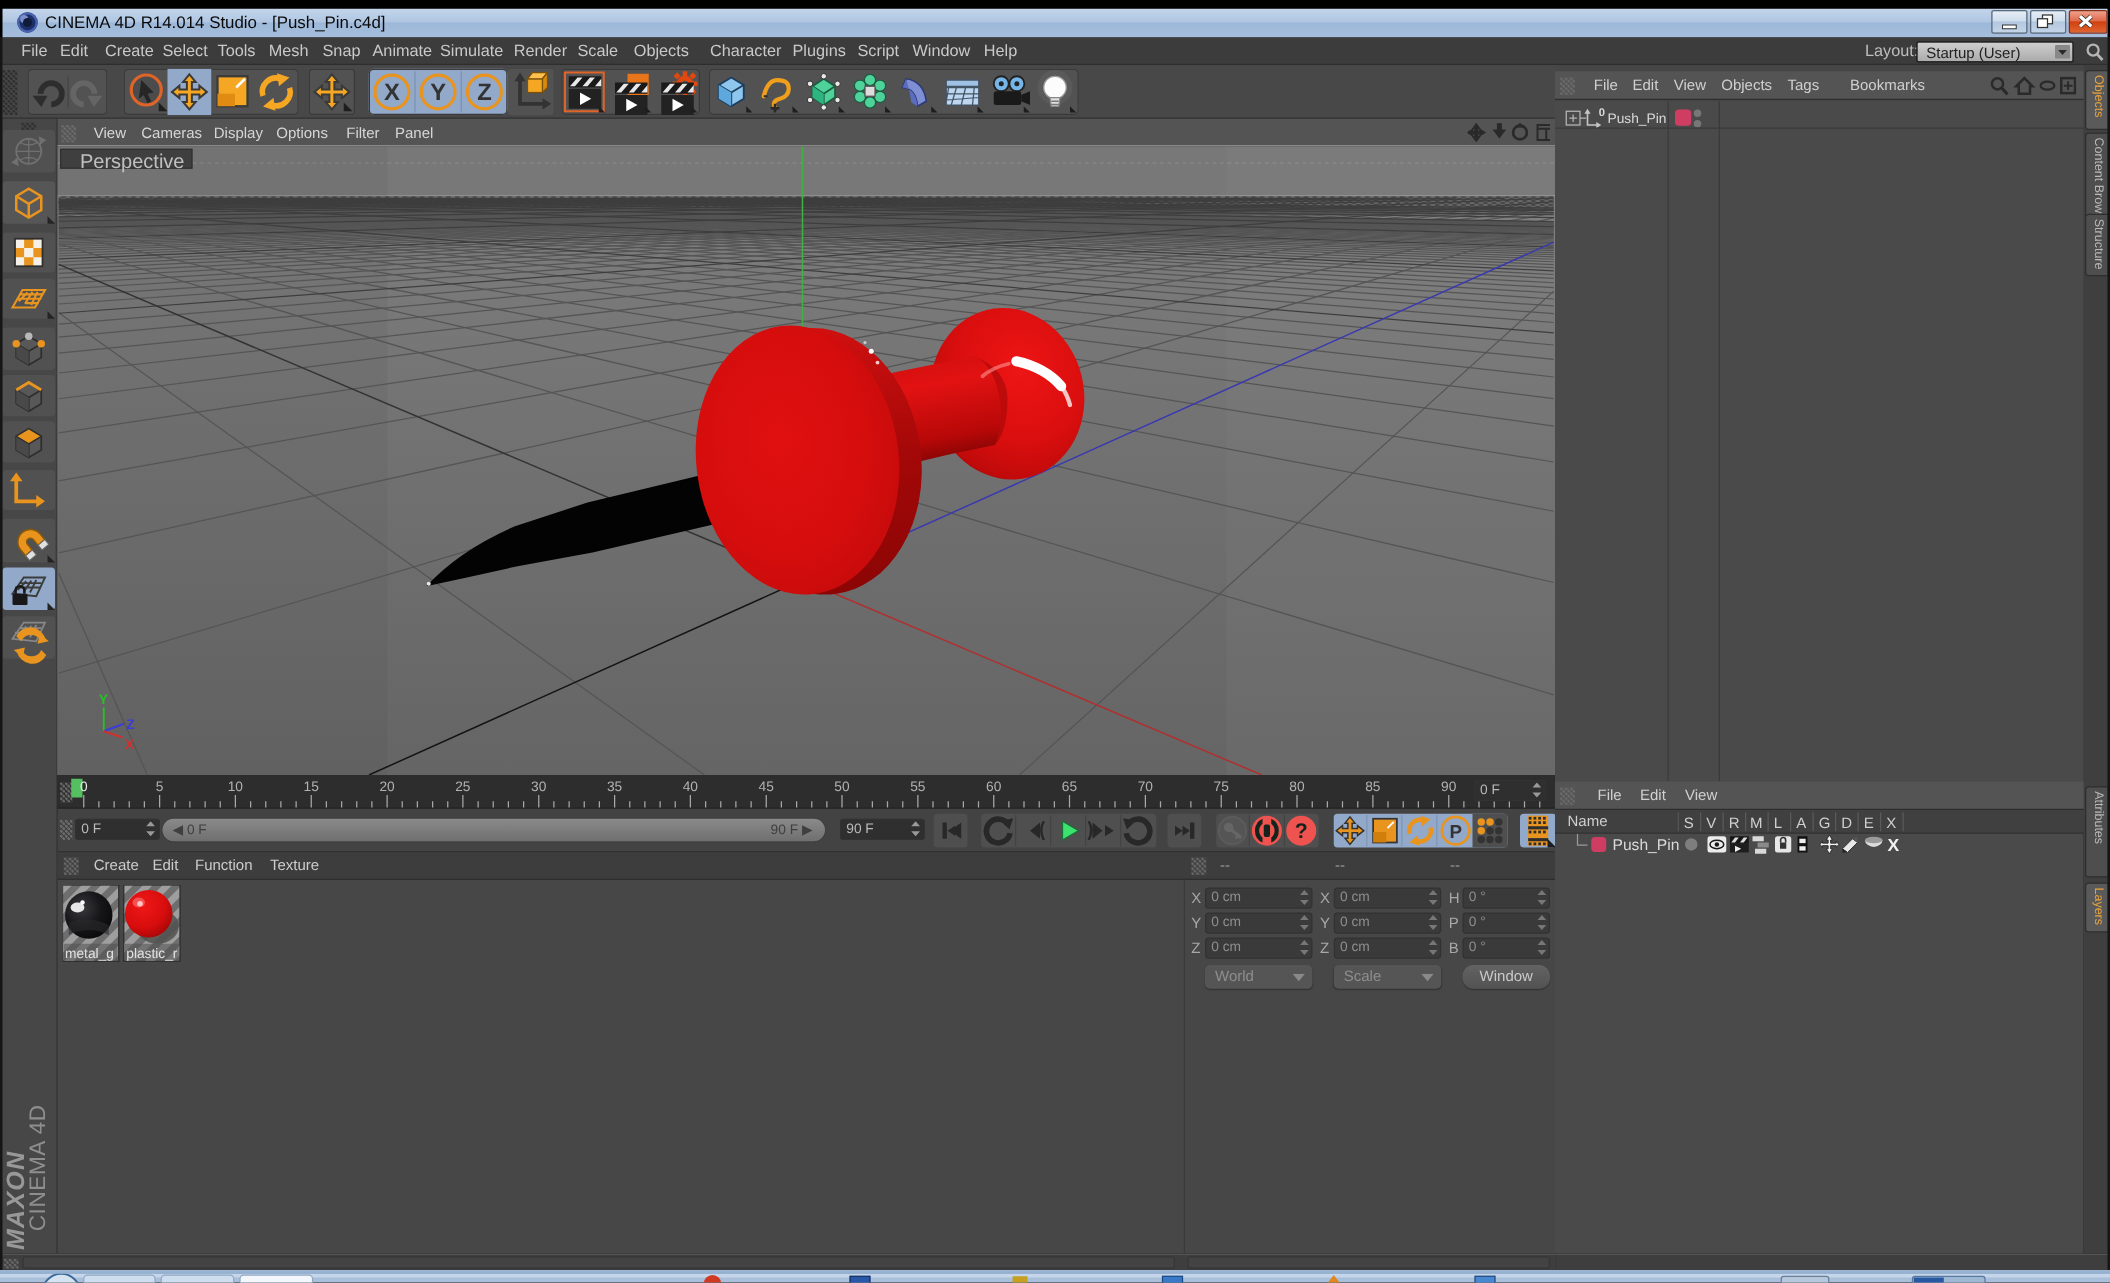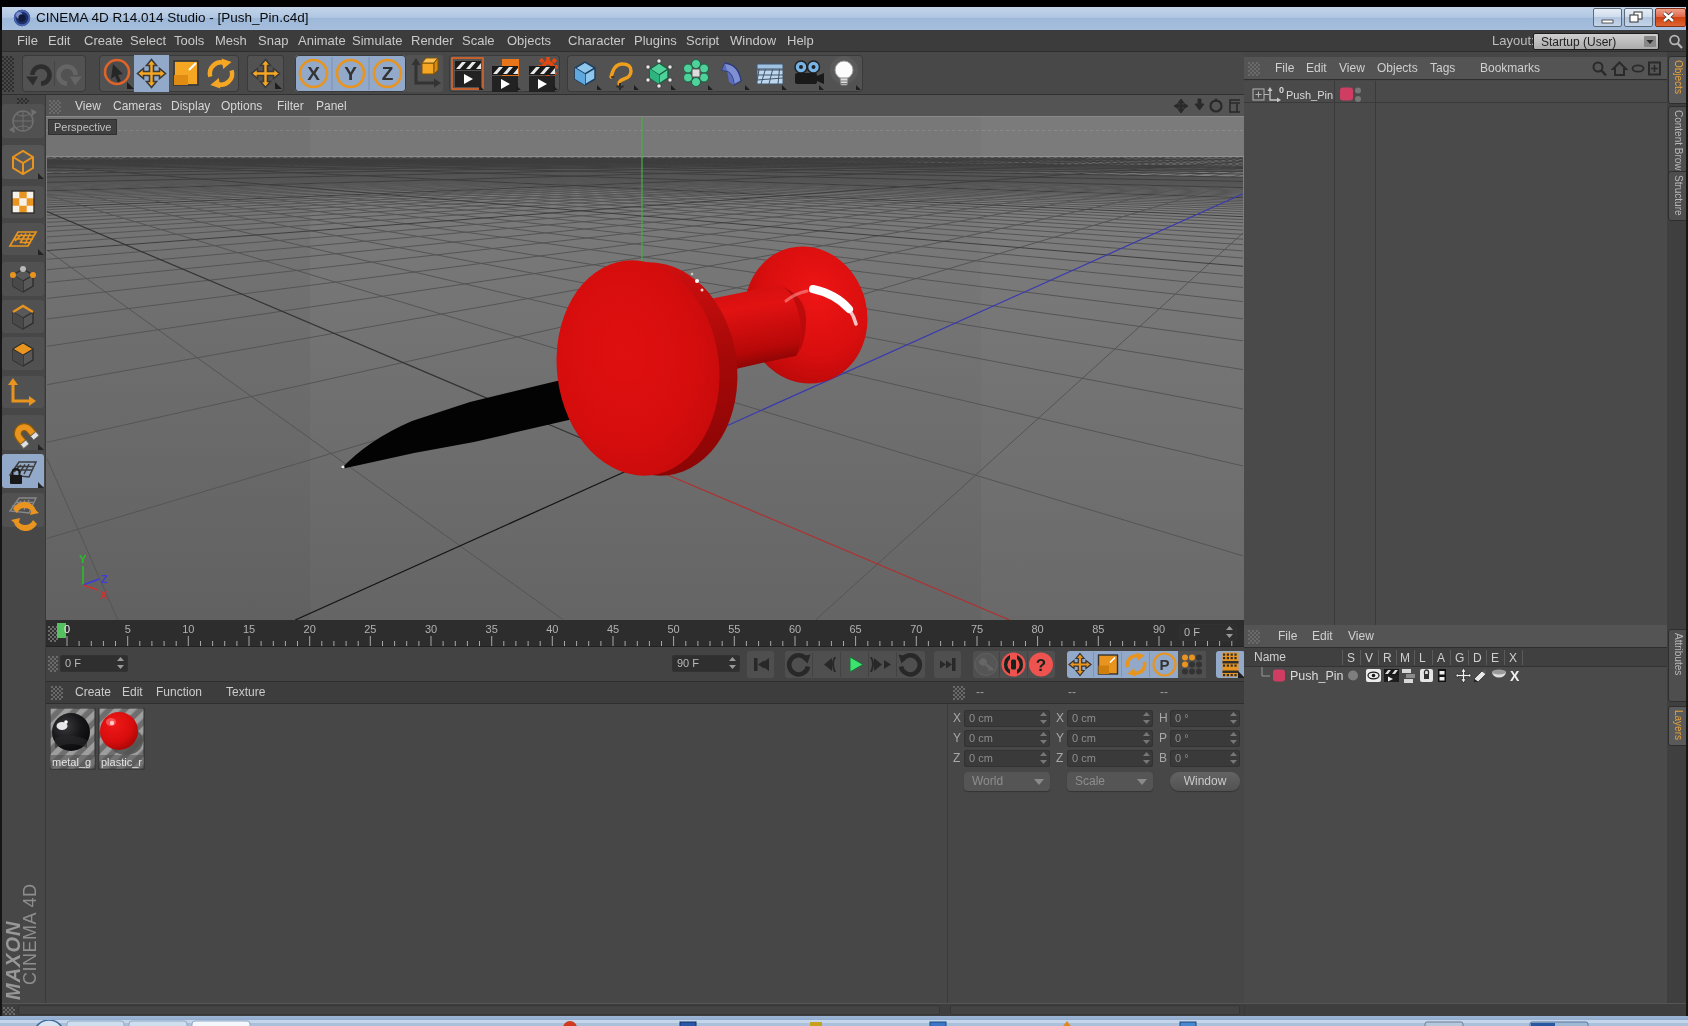--- a/index.html
+++ b/index.html
@@ -19,21 +19,21 @@
 #toolbar{left:0;top:52px;width:1688px;height:43px;background:#484848;border-bottom:1px solid #303030}
 .tbgroup{position:absolute;top:3px;height:37px;background:#525252;border-radius:4px;box-shadow:0 0 0 1px #3a3a3a inset}
 .tbb{position:absolute;top:3px;width:37px;height:37px;border-radius:3px}
 
 #leftbar{left:0;top:95px;width:46px;height:908px;background:#474747;border-right:1px solid #393939}
 #maxon{position:absolute;left:4px;top:785px;width:40px;height:120px}
 
 #vphead{left:46px;top:95px;width:1198px;height:22px;background:#545454;border-bottom:1px solid #8a8a8a;color:#d6d6d6;font-size:12px}
 #vphead span.m{position:absolute;top:4px}
 #scene{left:46px;top:117px;width:1198px;height:503px;background:#6d6d6d}
-#persp{left:48px;top:119px;height:16px;padding:1px 5px 0 5px;background:#3f3f3f;border:1px solid #303030;color:#c0c0c0;font-size:11px}
+#persp{left:48px;top:119px;height:16px;padding:1px 5px 0 15px;background:#3f3f3f;border:1px solid #303030;color:#c0c0c0;font-size:16px}
 
 #objpanel{left:1244px;top:52px;width:423px;height:573px;background:#464646}
 #objmenu{position:absolute;left:0;top:5px;width:423px;height:23px;background:#545454;border-bottom:1px solid #2e2e2e;color:#d0d0d0;font-size:12px}
 #objmenu span.m{position:absolute;top:4px}
 #objtree{position:absolute;left:0;top:29px;width:423px;height:544px;background:#4a4a4a}
 
 #tabstrip{left:1667px;top:52px;width:21px;height:951px;background:#3f3f3f}
 .vtab{position:absolute;left:1px;width:19px;background:#4e4e4e;border:1px solid #2e2e2e;border-radius:3px 0 0 3px;color:#b9b9b9;font-size:11px}
 .vtab div{transform:rotate(90deg);transform-origin:0 0;white-space:nowrap;position:absolute;left:15px;top:3px;font-size:10px}
 .vtab.on{background:#5a5a5a;color:#e8a33d}
@@ -837,20 +837,24 @@
 </svg>
 <div class="cfield" style="left:1133px;top:4px;width:58px;background:#2f2f2f;color:#b9b9b9">0 F<svg style="position:absolute;right:3px;top:2px" width="9" height="12" viewBox="0 0 9 12">
           <path d="M4.5 0 L8 4 L1 4Z M4.5 12 L1 8 L8 8Z" fill="#999"></path>
         </svg></div>
 </div>
 <div class="abs" id="tctrl">
 <div class="griplight" style="left:2px;top:9px;width:10px;height:16px"></div>
 <div class="cfield" style="left:14px;top:8px;width:68px;background:#2f2f2f;color:#b9b9b9">0 F<svg style="position:absolute;right:3px;top:2px" width="9" height="12" viewBox="0 0 9 12">
           <path d="M4.5 0 L8 4 L1 4Z M4.5 12 L1 8 L8 8Z" fill="#999"></path>
         </svg></div>
+<div style="position:absolute;left:84px;top:8px;width:530px;height:18px;border-radius:9px;background:linear-gradient(#8a8a8a,#6f6f6f);box-shadow:0 0 0 1px #3f3f3f">
+        <span style="position:absolute;left:8px;top:2px;font-size:11px;color:#3f3f3f">◀ 0 F</span>
+        <span style="position:absolute;right:10px;top:2px;font-size:11px;color:#3f3f3f">90 F ▶</span>
+      </div>
 <div class="cfield" style="left:626px;top:8px;width:68px;background:#2f2f2f;color:#b9b9b9">90 F<svg style="position:absolute;right:3px;top:2px" width="9" height="12" viewBox="0 0 9 12">
           <path d="M4.5 0 L8 4 L1 4Z M4.5 12 L1 8 L8 8Z" fill="#999"></path>
         </svg></div>
 <svg style="position:absolute;left:698px;top:0" width="502" height="35" viewBox="0 0 502 35" id="transport">
 <g fill="#4f4f4f">
           <rect x="3" y="4" width="27" height="27" rx="3"></rect>
           <rect x="41" y="4" width="140" height="27" rx="3"></rect>
           <rect x="190" y="4" width="27" height="27" rx="3"></rect>
           <rect x="229" y="4" width="82" height="27" rx="3"></rect>
           <rect x="323" y="4" width="139" height="27" rx="3" fill="#92a9ca"></rect>
@@ -963,21 +967,21 @@
 <path d="M494 24 l7 7 -7 0z" fill="#1e1e1e"></path>
 </svg>
 </div>
 
 <div class="abs" id="matpanel">
 <div id="mathead">
 <div class="griplight" style="left:5px;top:4px;width:12px;height:14px"></div>
 <span class="m" style="left:29px">Create</span>
         <span class="m" style="left:76px">Edit</span>
         <span class="m" style="left:110px">Function</span>
-        <span class="m" style="left:180px">Texture</span>
+        <span class="m" style="left:170px">Texture</span>
 </div>
 <svg style="position:absolute;left:4px;top:26px" width="95" height="62" viewBox="0 0 95 62">
 <defs>
 <pattern id="stripes" width="11" height="11" patternUnits="userSpaceOnUse" patternTransform="rotate(45)">
             <rect width="11" height="11" fill="#6e6e6e"></rect>
             <rect width="5.5" height="11" fill="#9e9e9e"></rect>
           </pattern>
 <radialGradient id="metalg" cx="0.35" cy="0.35" r="0.8">
             <stop offset="0" stop-color="#3a3a3e"></stop>
             <stop offset="0.5" stop-color="#17171a"></stop>

